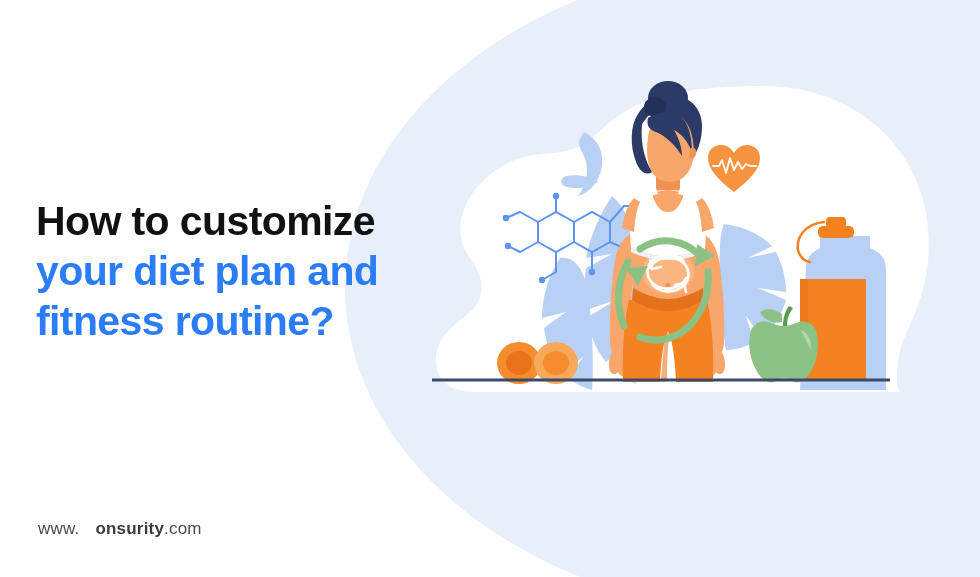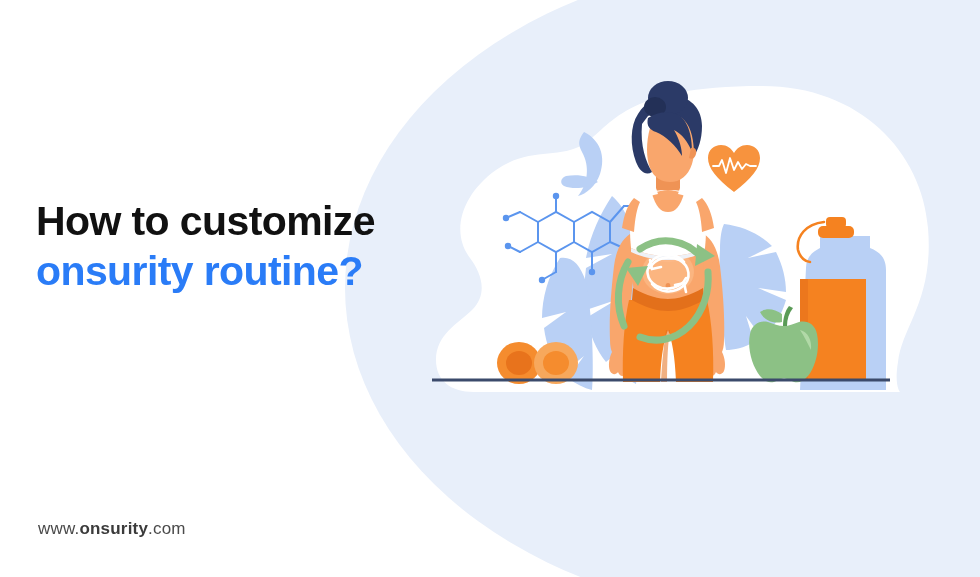--- a/index.html
+++ b/index.html
@@ -48,20 +48,21 @@
     top: 519px;
     z-index: 5;
     font-family: "Liberation Sans", sans-serif;
     font-size: 17px;
     letter-spacing: 0.2px;
     color: #4a4a4a;
   }
   #footer-url .u-strong {
     font-weight: bold;
     color: #3b3b3b;
+    margin-left: 16px;
   }
 </style>
 </head>
 <body>
 
 <div id="banner">
 
   <svg id="bg-svg" viewBox="0 0 980 577" aria-hidden="true">
     <defs>
       <clipPath id="clipBanner">
@@ -256,18 +257,19 @@
         <path d="M783 326 C 783 318 785 311 789 306 L 793 308 C 789 313 787 319 787 326 Z" fill="#5a9b57"></path>
         <path d="M782 314 C 774 308 765 308 760 312 C 764 320 772 324 782 322 Z" fill="#8cc185"></path>
       </g>
 
       <line x1="432" y1="380" x2="890" y2="380" stroke="#3b4a6b" stroke-width="3"></line>
     </g>
   </svg>
 
   <div id="headline">
     <div class="hl-line hl-dark">How to customize</div>
-    <div class="hl-line hl-blue">onsurity routine?</div>
+    <div class="hl-line hl-blue">your diet plan and</div>
+    <div class="hl-line hl-blue">fitness routine?</div>
   </div>
 
   <div id="footer-url"><span>www.</span><span class="u-strong">onsurity</span><span>.com</span></div>
 
 </div>
 
 </body></html>

